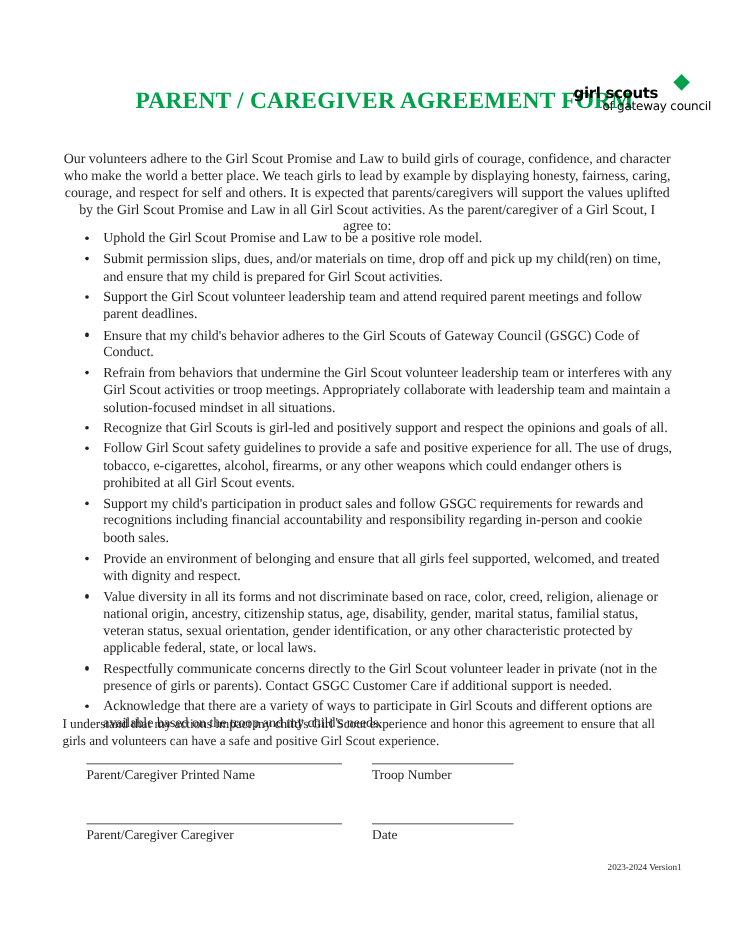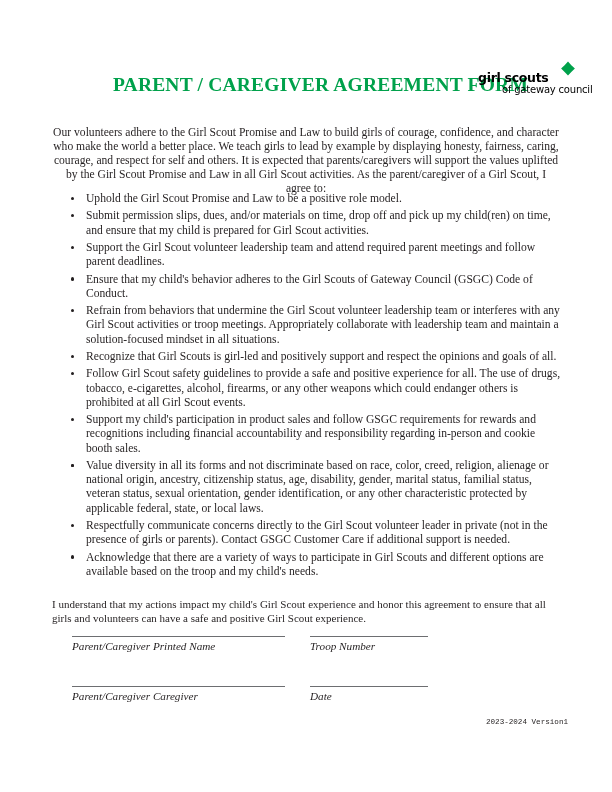--- a/index.html
+++ b/index.html
@@ -136,21 +136,20 @@
   
   .sig-block {
     position: absolute;
     left: 52px;
     top: 636px;
     width: 510px;
   }
   .sig-row {
     position: relative;
     height: 50px;
-    font-style: italic;
   }
   .sig-field {
     position: absolute;
     top: 0;
   }
   .sig-field.left  { left: 20px; }
   .sig-field.right { left: 258px; }
 
   .sig-line {
     height: 0;
@@ -165,21 +164,21 @@
     line-height: 13px;
     color: #231f20;
     white-space: nowrap;
   }
 
   
   .footer-version {
     position: absolute;
     right: 44px;
     top: 718px;
-    font-family: Liberation Mono, monospace;
+    font-family: Liberation Serif, serif;
     font-size: 7.6px;
     color: #231f20;
     white-space: nowrap;
   }
 </style>
 </head>
 <body>
 
 <div class="page">
 
@@ -200,21 +199,21 @@
 
   <ul class="bullet-list" id="agreement-list">
       <li class="bullet-item"><span class="dot"></span><span>Uphold the Girl Scout Promise and Law to be a positive role model.</span></li>
       <li class="bullet-item"><span class="dot"></span><span>Submit permission slips, dues, and/or materials on time, drop off and pick up my child(ren) on time, and ensure that my child is prepared for Girl Scout activities.</span></li>
       <li class="bullet-item"><span class="dot"></span><span>Support the Girl Scout volunteer leadership team and attend required parent meetings and follow parent deadlines.</span></li>
       <li class="bullet-item"><span class="dot"></span><span>Ensure that my child's behavior adheres to the Girl Scouts of Gateway Council (GSGC) Code of Conduct.</span></li>
       <li class="bullet-item"><span class="dot"></span><span>Refrain from behaviors that undermine the Girl Scout volunteer leadership team or interferes with any Girl Scout activities or troop meetings. Appropriately collaborate with leadership team and maintain a solution-focused mindset in all situations.</span></li>
       <li class="bullet-item"><span class="dot"></span><span>Recognize that Girl Scouts is girl-led and positively support and respect the opinions and goals of all.</span></li>
       <li class="bullet-item"><span class="dot"></span><span>Follow Girl Scout safety guidelines to provide a safe and positive experience for all. The use of drugs, tobacco, e-cigarettes, alcohol, firearms, or any other weapons which could endanger others is prohibited at all Girl Scout events.</span></li>
       <li class="bullet-item"><span class="dot"></span><span>Support my child's participation in product sales and follow GSGC requirements for rewards and recognitions including financial accountability and responsibility regarding in-person and cookie booth sales.</span></li>
-      <li class="bullet-item"><span class="dot"></span></li>
+      <li class="bullet-item"><span class="dot"></span><span>Provide an environment of belonging and ensure that all girls feel supported, welcomed, and treated with dignity and respect.</span></li>
       <li class="bullet-item"><span class="dot"></span><span>Value diversity in all its forms and not discriminate based on race, color, creed, religion, alienage or national origin, ancestry, citizenship status, age, disability, gender, marital status, familial status, veteran status, sexual orientation, gender identification, or any other characteristic protected by applicable federal, state, or local laws.</span></li>
       <li class="bullet-item"><span class="dot"></span><span>Respectfully communicate concerns directly to the Girl Scout volunteer leader in private (not in the presence of girls or parents). Contact GSGC Customer Care if additional support is needed.</span></li>
       <li class="bullet-item"><span class="dot"></span><span>Acknowledge that there are a variety of ways to participate in Girl Scouts and different options are available based on the troop and my child's needs.</span></li>
     </ul>
 
   <p class="closing">I understand that my actions impact my child's Girl Scout experience and honor this agreement to ensure that all girls and volunteers can have a safe and positive Girl Scout experience.</p>
 
   <div class="sig-block">
 
     <div class="sig-row">

